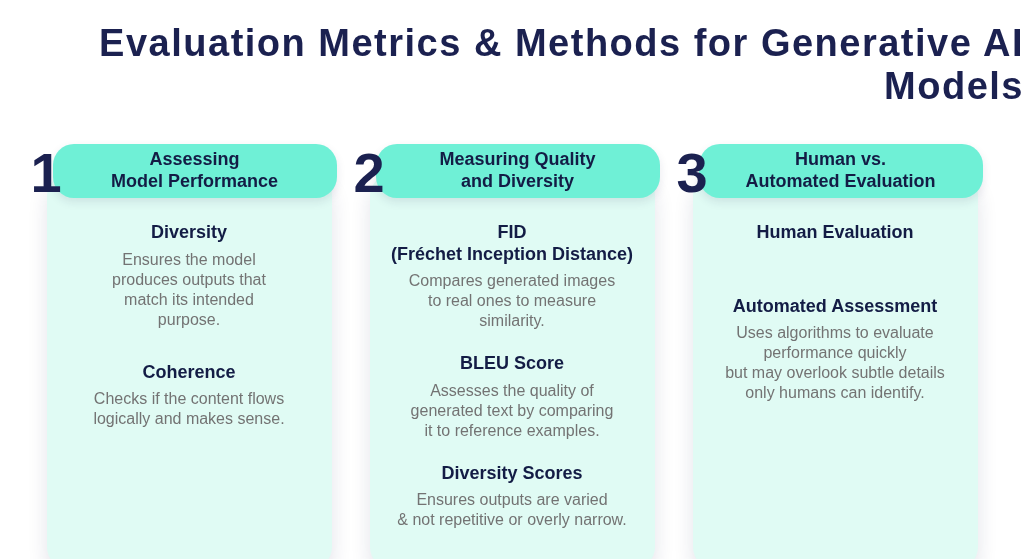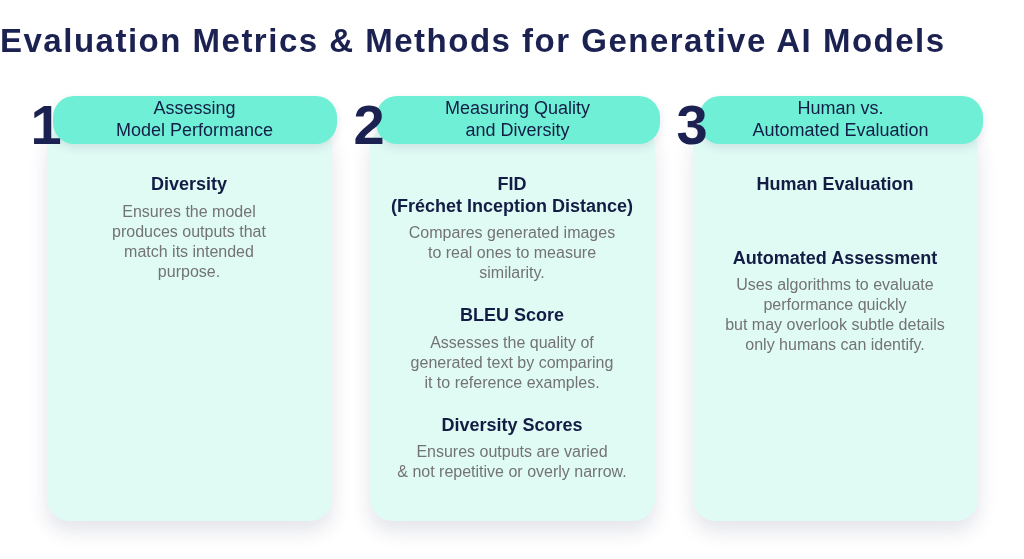--- a/index.html
+++ b/index.html
@@ -8,23 +8,23 @@
   }
   body {
     width: 1024px;
     height: 559px;
     background: #ffffff;
     font-family: "Liberation Sans", sans-serif;
     color: #1B2150;
     overflow: hidden;
   }
   .page-title {
-    text-align: left;
+    text-align: right;
     margin-top: 22px;
-    font-size: 33px;
+    font-size: 38px;
     font-weight: bold;
     letter-spacing: 1.5px;
     color: #1B2150;
   }
   .columns {
     display: flex;
     justify-content: center;
     gap: 38px;
     margin-top: 36px;
   }
@@ -40,30 +40,30 @@
     font-size: 56px;
     line-height: 58px;
     font-weight: bold;
     color: #1B2150;
   }
   .header-pill {
     position: absolute;
     top: 0;
     left: 6px;
     right: -5px;
-    height: 48px;
+    height: 54px;
     background: #6FF0D6;
     border-radius: 21px;
     z-index: 2;
     display: flex;
     align-items: center;
     justify-content: center;
     text-align: center;
     font-size: 18px;
-    font-weight: normal;
+    font-weight: bold;
     line-height: 1.22;
     white-space: pre;
     color: #131C45;
     box-shadow: 0 4px 10px rgba(27, 33, 80, 0.10);
   }
   .card {
     margin-top: 30px;
     min-height: 395px;
     box-sizing: border-box;
     background: #E0FBF4;
@@ -109,20 +109,25 @@
       <div class="header-pill">Assessing
 Model Performance</div>
       <div class="card">
         <div class="metric-item">
           <div class="metric-heading">Diversity</div>
           <div class="metric-body">Ensures the model
 produces outputs that
 match its intended
 purpose.</div>
         </div>
+        <div class="metric-item">
+          <div class="metric-heading">Coherence</div>
+          <div class="metric-body">Checks if the content flows
+logically and makes sense.</div>
+        </div>
       </div>
     </div>
 
     <div class="column column-2">
       <div class="col-number">2</div>
       <div class="header-pill">Measuring Quality
 and Diversity</div>
       <div class="card">
         <div class="metric-item">
           <div class="metric-heading">FID

